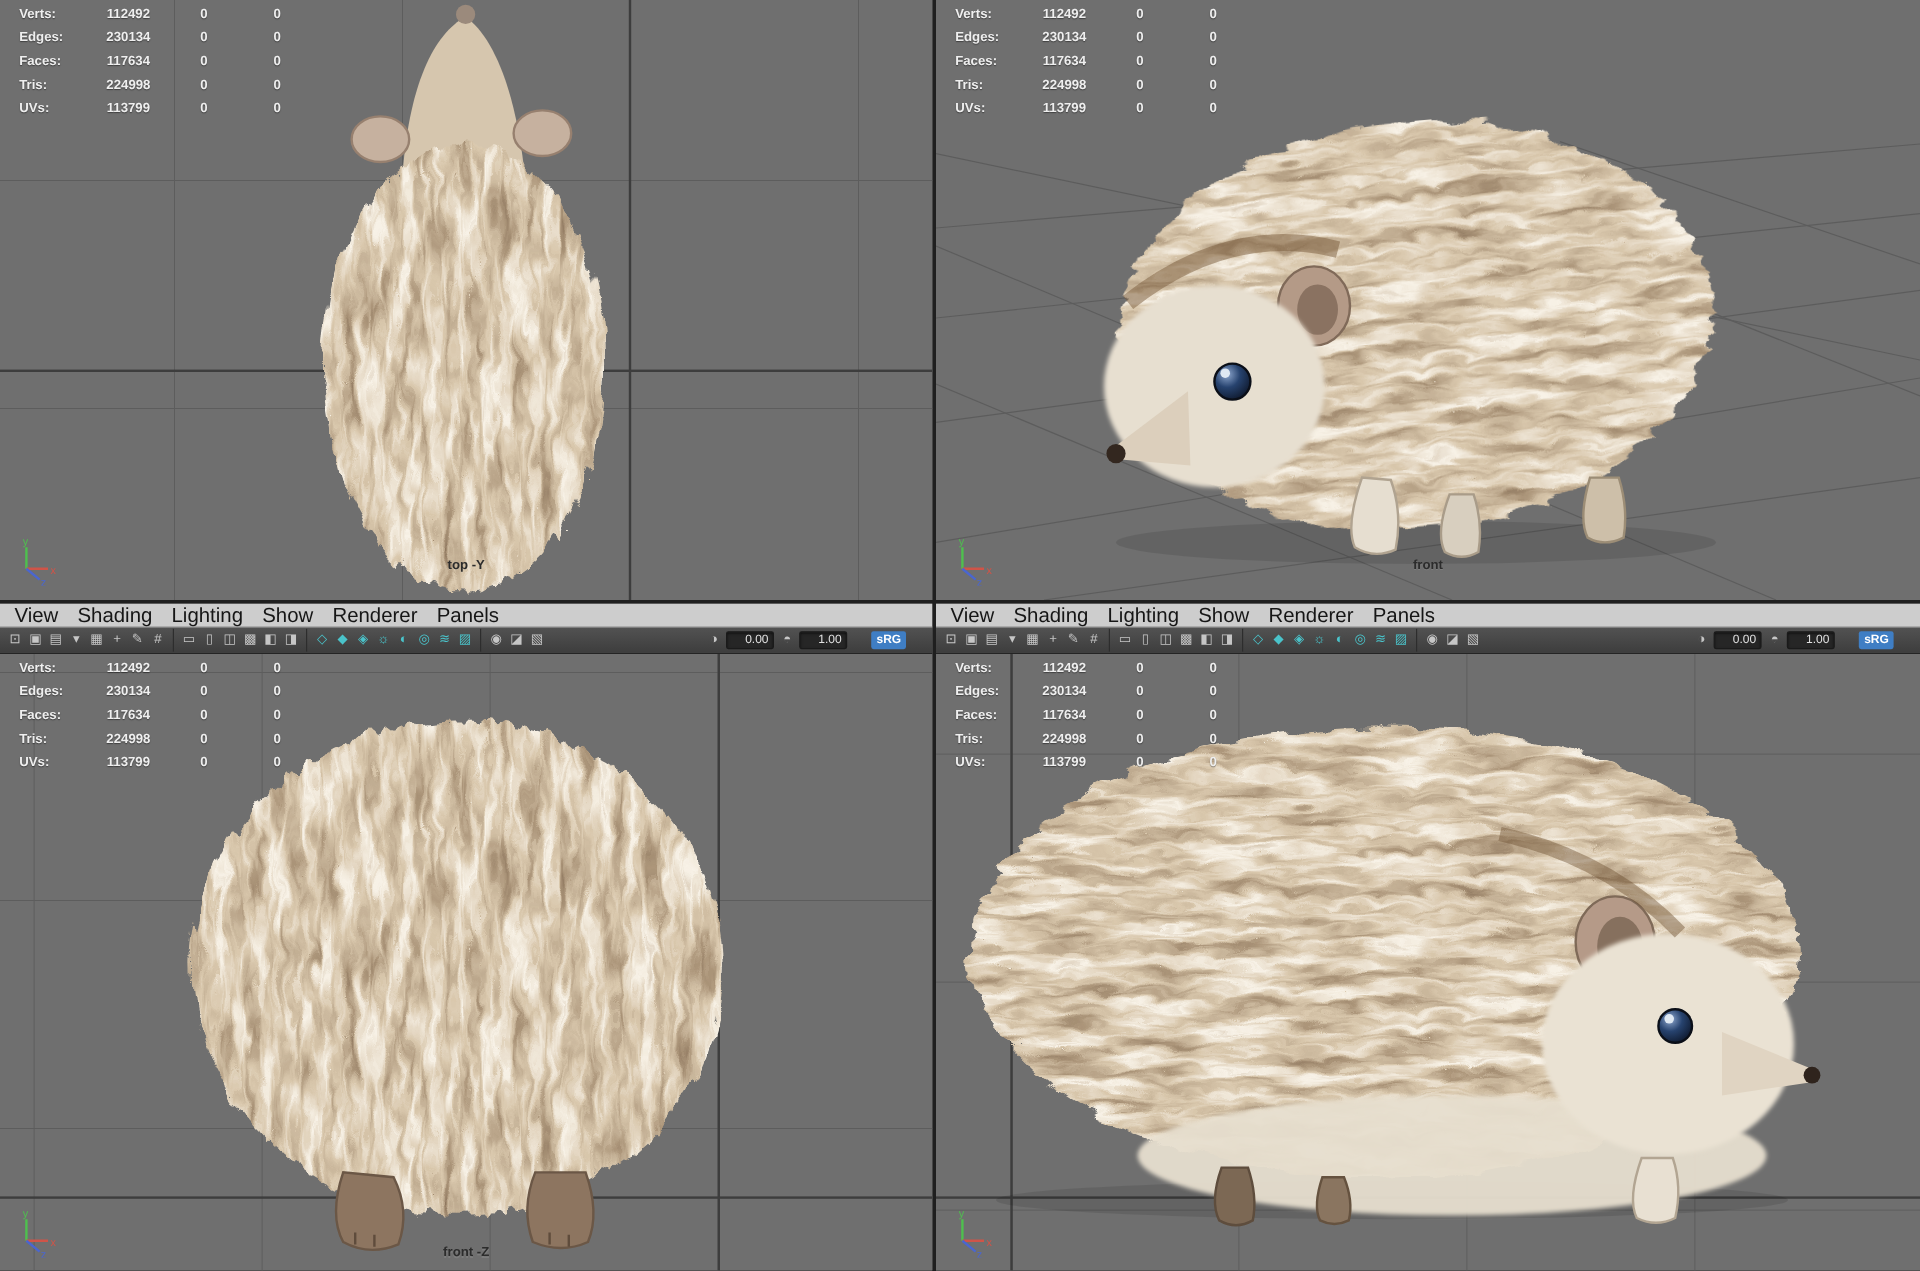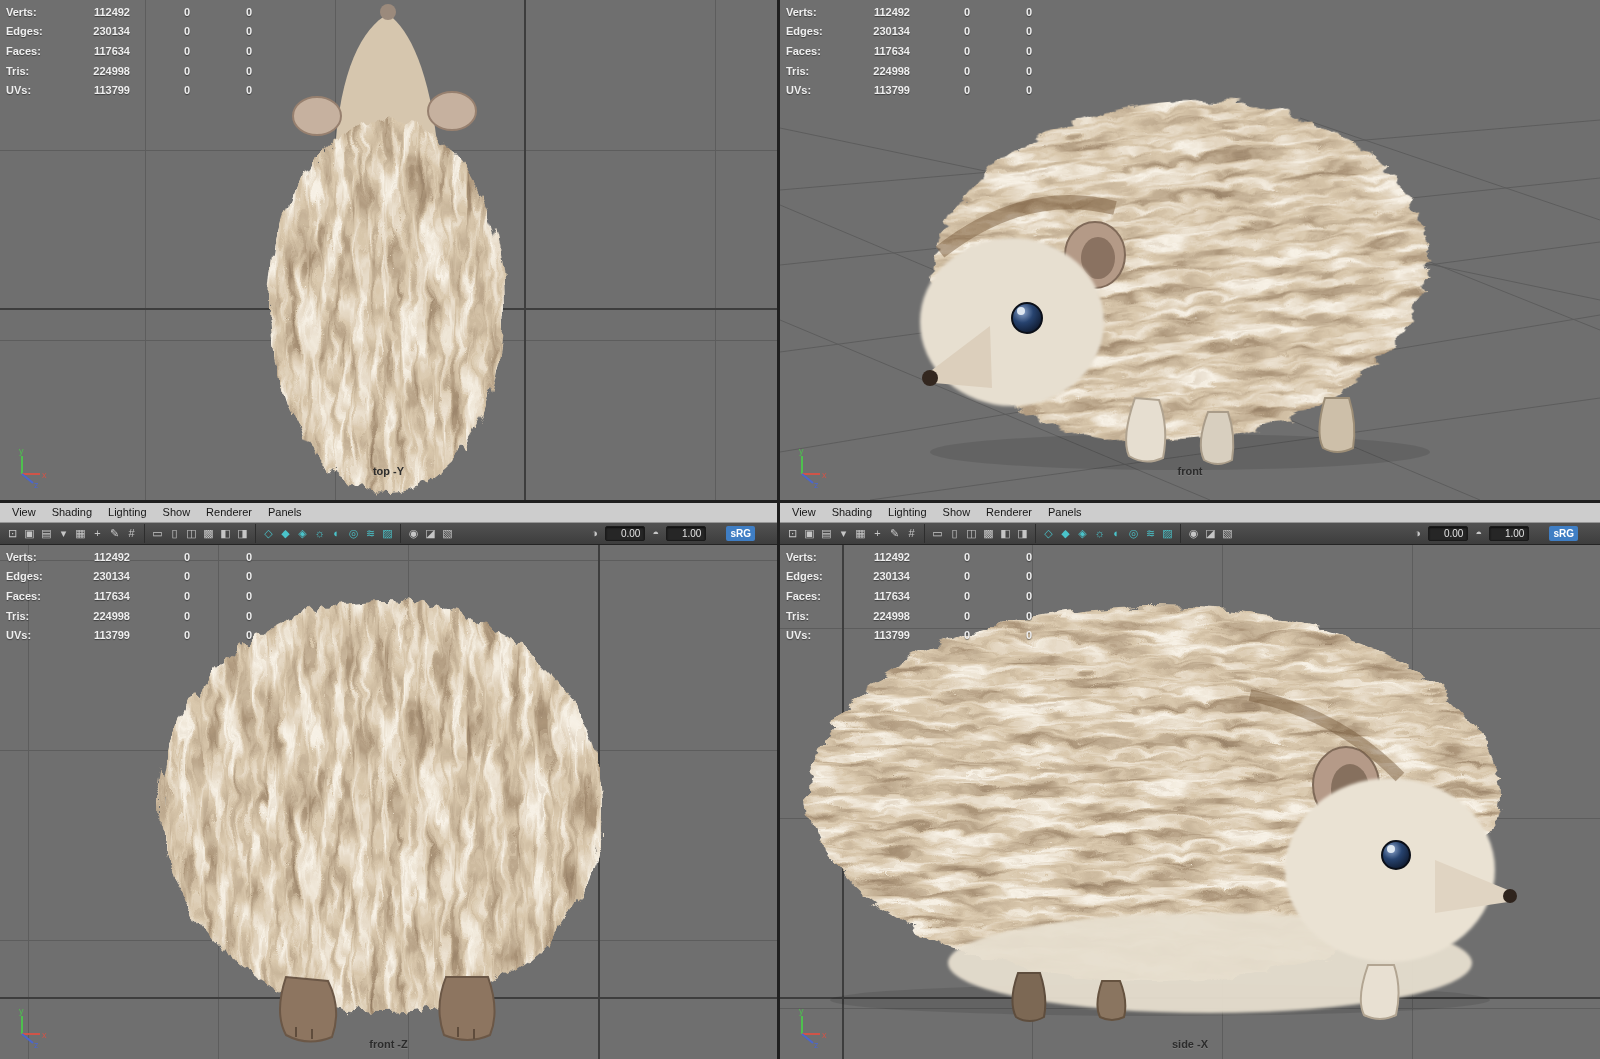--- a/index.html
+++ b/index.html
@@ -8,21 +8,21 @@
        -webkit-user-select:none;user-select:none;}
   .quad{position:absolute;overflow:hidden;background:#6f6f6f;}
   #q-top-left {left:0;   top:0;   width:777px;height:500px;}
   #q-top-right{left:780px;top:0;   width:820px;height:500px;}
   #q-bot-left {left:0;   top:503px;width:777px;height:556px;}
   #q-bot-right{left:780px;top:503px;width:820px;height:556px;}
 
   
   .panel-menubar{height:19px;background:#cdcdcd;border-bottom:1px solid #969696;
                  display:flex;align-items:center;padding-left:4px;}
-  .menu-item{padding:0 8px;font-size:11px;color:#161616;line-height:19px;cursor:default;}
+  .menu-item{padding:0 8px;font-size:17px;color:#161616;line-height:19px;cursor:default;}
   .panel-toolbar{height:21px;background:linear-gradient(#525252,#3d3d3d);
                  border-bottom:1px solid #242424;display:flex;align-items:center;padding:0 4px;}
   .tb-icons{display:flex;align-items:center;}
   .tb-icon{display:inline-block;width:17px;height:19px;line-height:19px;text-align:center;
            font-size:11px;color:#c6c6c6;cursor:default;}
   .tb-icon.teal{color:#4ac3ca;}
   .tb-icons .tb-icon:nth-child(9),
   .tb-icons .tb-icon:nth-child(15),
   .tb-icons .tb-icon:nth-child(23){border-left:1px solid #2d2d2d;margin-left:4px;padding-left:4px;}
   .tb-spring{flex:1;}
@@ -44,26 +44,26 @@
   #vp-top  {background-position:-45px -40px;}
   #vp-front{background-position:28px 15px;}
   #vp-side {background-position:-128px 83px;}
   .gline{position:absolute;background:#3d3d3d;}
   .gline.v{top:0;bottom:0;width:2px;}
   .gline.h{left:0;right:0;height:2px;}
 
   .vp-svg{position:absolute;left:0;top:0;width:100%;height:100%;}
 
   
-  .hud{position:absolute;top:2px;left:6px;pointer-events:none;}
+  .hud{position:absolute;top:2px;left:16px;pointer-events:none;}
   .hud-row{display:grid;grid-template-columns:58px 66px 60px 62px;align-items:center;
            height:19.6px;font-size:11px;font-weight:bold;color:#efefef;
            text-shadow:0 1px 1px rgba(0,0,0,.45);}
   .hud-label{text-align:left;}
-  .hud-value,.hud-col2,.hud-col3{text-align:right;}
+  .hud-value,.hud-col2,.hud-col3{text-align:center;}
 
   
   .vp-label{position:absolute;left:0;right:0;text-align:center;font-size:11px;font-weight:bold;
             color:#2c2c2c;text-shadow:0 1px 0 rgba(255,255,255,.10);pointer-events:none;}
   .vp-label.lb-top{bottom:23px;}
   .vp-label.lb-bottom{bottom:10px;}
   .axis-gizmo{position:absolute;left:8px;bottom:12px;width:44px;height:44px;pointer-events:none;}
 </style>
 </head>
 <body>
@@ -430,21 +430,20 @@
             <span class="hud-col2">0</span>
             <span class="hud-col3">0</span>
           </div>
           <div class="hud-row">
             <span class="hud-label">UVs:</span>
             <span class="hud-value">113799</span>
             <span class="hud-col2">0</span>
             <span class="hud-col3">0</span>
           </div>
         </div>
-      <div class="vp-label lb-bottom">side -X</div>
       <svg class="axis-gizmo" viewBox="0 0 44 44">
         <line x1="14" y1="30" x2="14" y2="12" stroke="#4ec04e" stroke-width="2"></line>
         <text x="11" y="10" fill="#4ec04e" font-size="9">y</text>
         <line x1="14" y1="30" x2="32" y2="30" stroke="#d05448" stroke-width="2"></line>
         <text x="34" y="34" fill="#d05448" font-size="9">x</text>
         <line x1="14" y1="30" x2="25" y2="39" stroke="#4a66d0" stroke-width="2"></line>
         <text x="26" y="44" fill="#4a66d0" font-size="9">z</text>
       </svg>
     </div>
   </div>

